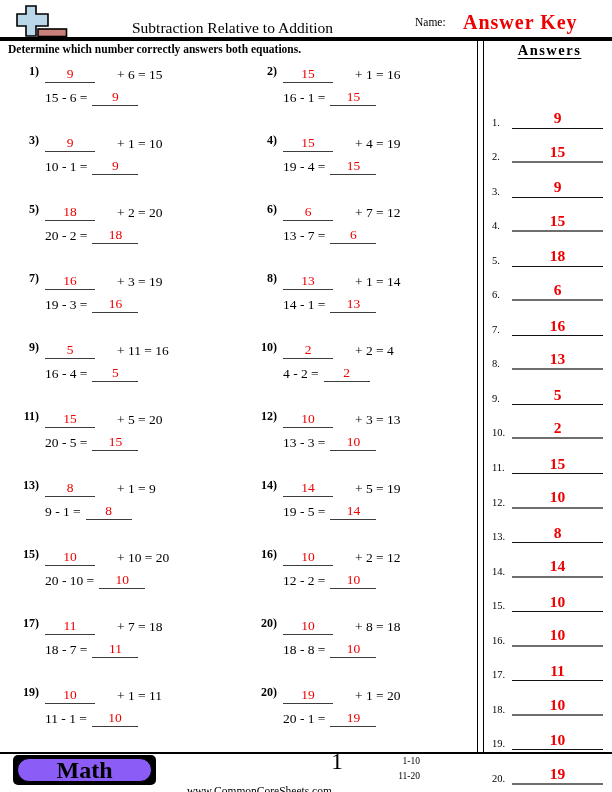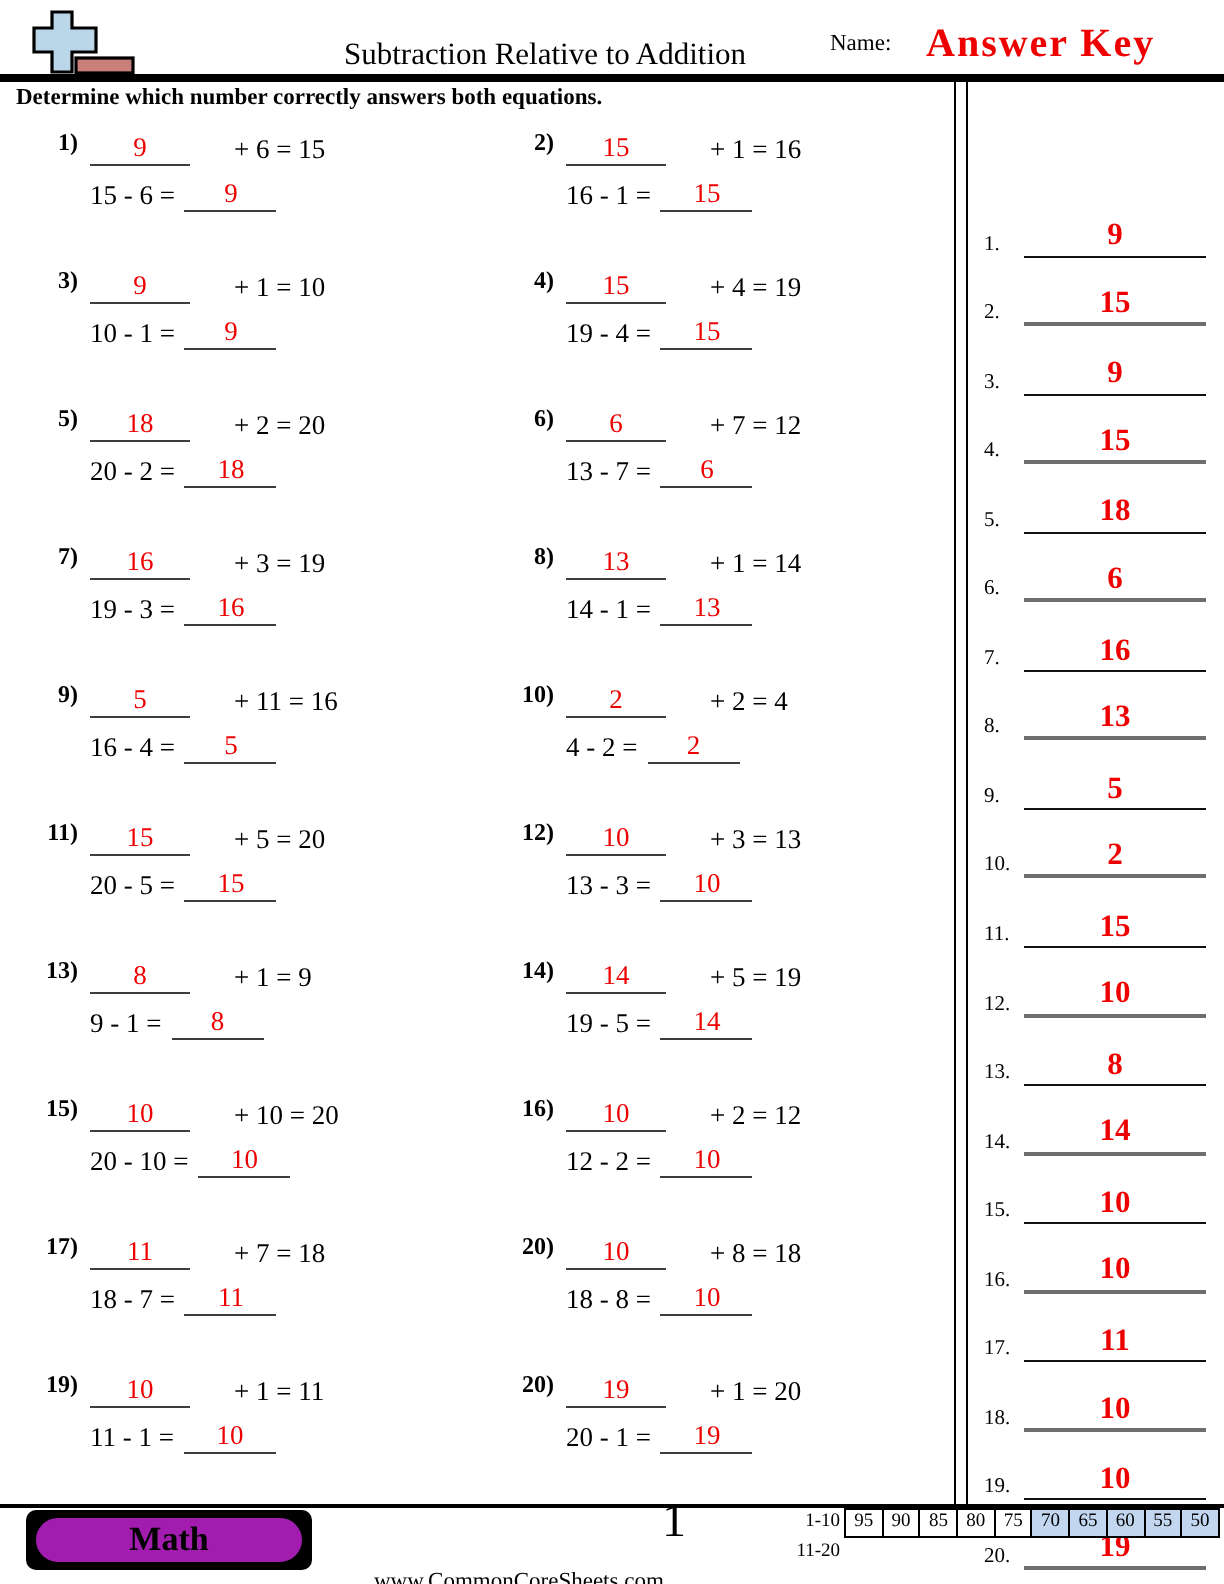--- a/index.html
+++ b/index.html
@@ -5,21 +5,21 @@
   html, body { margin:0; padding:0; background:#fff; }
   body {
     width:612px; height:792px; position:relative; overflow:hidden;
     font-family:"Liberation Serif", serif; color:#000;
     --answer-red:#ee0000; --cell-blue:#c2d6ef; --plus-fill:#b9d7e8; --minus-fill:#c9807a;
   }
   .abs { position:absolute; }
 
   
   .icon-wrap { left:0; top:1px; width:72px; height:40px; }
-  .ws-title { left:132px; top:19px; font-size:15.5px; white-space:nowrap;margin-left:40px; }
+  .ws-title { left:132px; top:19px; font-size:15.5px; white-space:nowrap; }
   .name-label { left:415px; top:16px; font-size:11.5px; }
   .answer-key { left:463px; top:11px; font-size:20px; font-weight:bold; color:var(--answer-red); letter-spacing:1px; white-space:nowrap; }
   .top-rule { left:0; top:37px; width:612px; height:4px; background:#000; }
   .instruction { left:8px; top:43px; font-size:11.5px; font-weight:bold; white-space:nowrap; }
 
   
   .problems { left:13px; top:60px; width:464px; display:grid; grid-template-columns:238px 226px; grid-auto-rows:69px; }
   .problem { display:flex; }
   .pnum { width:26px; text-align:right; font-weight:bold; font-size:12px; padding-top:4px; flex:none; }
   .eqs { margin-left:6px; font-size:13.5px; }
@@ -37,22 +37,22 @@
   .ans-list { position:absolute; left:0; right:0; top:54px; }
   .ans-item { height:34.55px; display:flex; align-items:flex-end; padding:0 9px 0 5px; box-sizing:border-box; }
   .ans-num { font-size:10.5px; width:20px; flex:none; padding-bottom:1px; }
   .ans-blank { flex:1; border-bottom:1.5px solid #111; text-align:center; }
   .ans-item:nth-child(even) .ans-blank { border-bottom:2px solid #6e6e6e; }
   .ans-val { color:var(--answer-red); font-weight:bold; font-size:15.5px; line-height:1.05; display:inline-block; padding-bottom:1px; }
 
   
   .footer-rule { left:0; top:752px; width:612px; height:1.7px; background:#000; }
   .math-box { left:13px; top:755px; width:143px; height:30px; background:#000; border-radius:5px; }
-  .math-oval { position:absolute; left:4px; right:4px; top:3px; bottom:3px; background:#a21caf; border:1.8px solid #000; border-radius:13px;
-               display:flex; align-items:center; justify-content:center; font-size:17px; font-weight:bold; }
+  .math-oval { position:absolute; left:4px; right:4px; top:3px; bottom:3px; background:#8b5cf6; border:1.8px solid #000; border-radius:13px;
+               display:flex; align-items:center; justify-content:center; font-size:24px; font-weight:bold; }
   .website { left:159px; top:785px; font-size:11.5px;margin-left:28px; }
   .page-num { left:331px; top:748px; font-size:24px; }
   .score-labels { left:380px; top:754px; width:40px; font-size:9.5px; text-align:right; }
   .score-labels div { height:14.6px; line-height:14.6px; }
   .score-table { left:422px; top:754px; border-collapse:collapse; }
   .score-table td { width:17.7px; height:12.6px; border:1px solid #000; font-size:9.5px; font-family:"Liberation Serif", serif; text-align:center; padding:0; }
   .score-table td.blue { background:var(--cell-blue); }
 </style>
 </head>
 <body style="--answer-red: #ee0000; --cell-blue: #c2d6ef; --plus-fill: #b9d7e8; --minus-fill: #c9807a;">
@@ -346,20 +346,21 @@
       <span class="eq-line">
         <span>20 - 1 =</span>
         <span class="blank blank2"><span class="red-val">19</span></span>
       </span>
     </span>
   </div>
 </div>
 
 <div class="abs separator"></div>
 <div class="abs answers-box">
+  <div class="answers-title">Answers</div>
   <div class="ans-list">
   <div class="ans-item">
     <span class="ans-num">1.</span>
     <span class="ans-blank"><span class="ans-val">9</span></span>
   </div>
 
   <div class="ans-item">
     <span class="ans-num">2.</span>
     <span class="ans-blank"><span class="ans-val">15</span></span>
   </div>
@@ -461,26 +462,14 @@
   <div class="math-oval">Math</div>
 </div>
 <div class="abs website">www.CommonCoreSheets.com</div>
 <div class="abs page-num">1</div>
 <div class="abs score-labels">
     <div>1-10</div>
     <div>11-20</div>
   </div>
 <table class="abs score-table">
     <tbody>
-      <tr>
-        <td>95</td>
-        <td>90</td>
-        <td>85</td>
-        <td>80</td>
-        <td>75</td>
-        <td class="blue">70</td>
-        <td class="blue">65</td>
-        <td class="blue">60</td>
-        <td class="blue">55</td>
-        <td class="blue">50</td>
-      </tr>
     </tbody>
   </table>
 
 </body></html>

